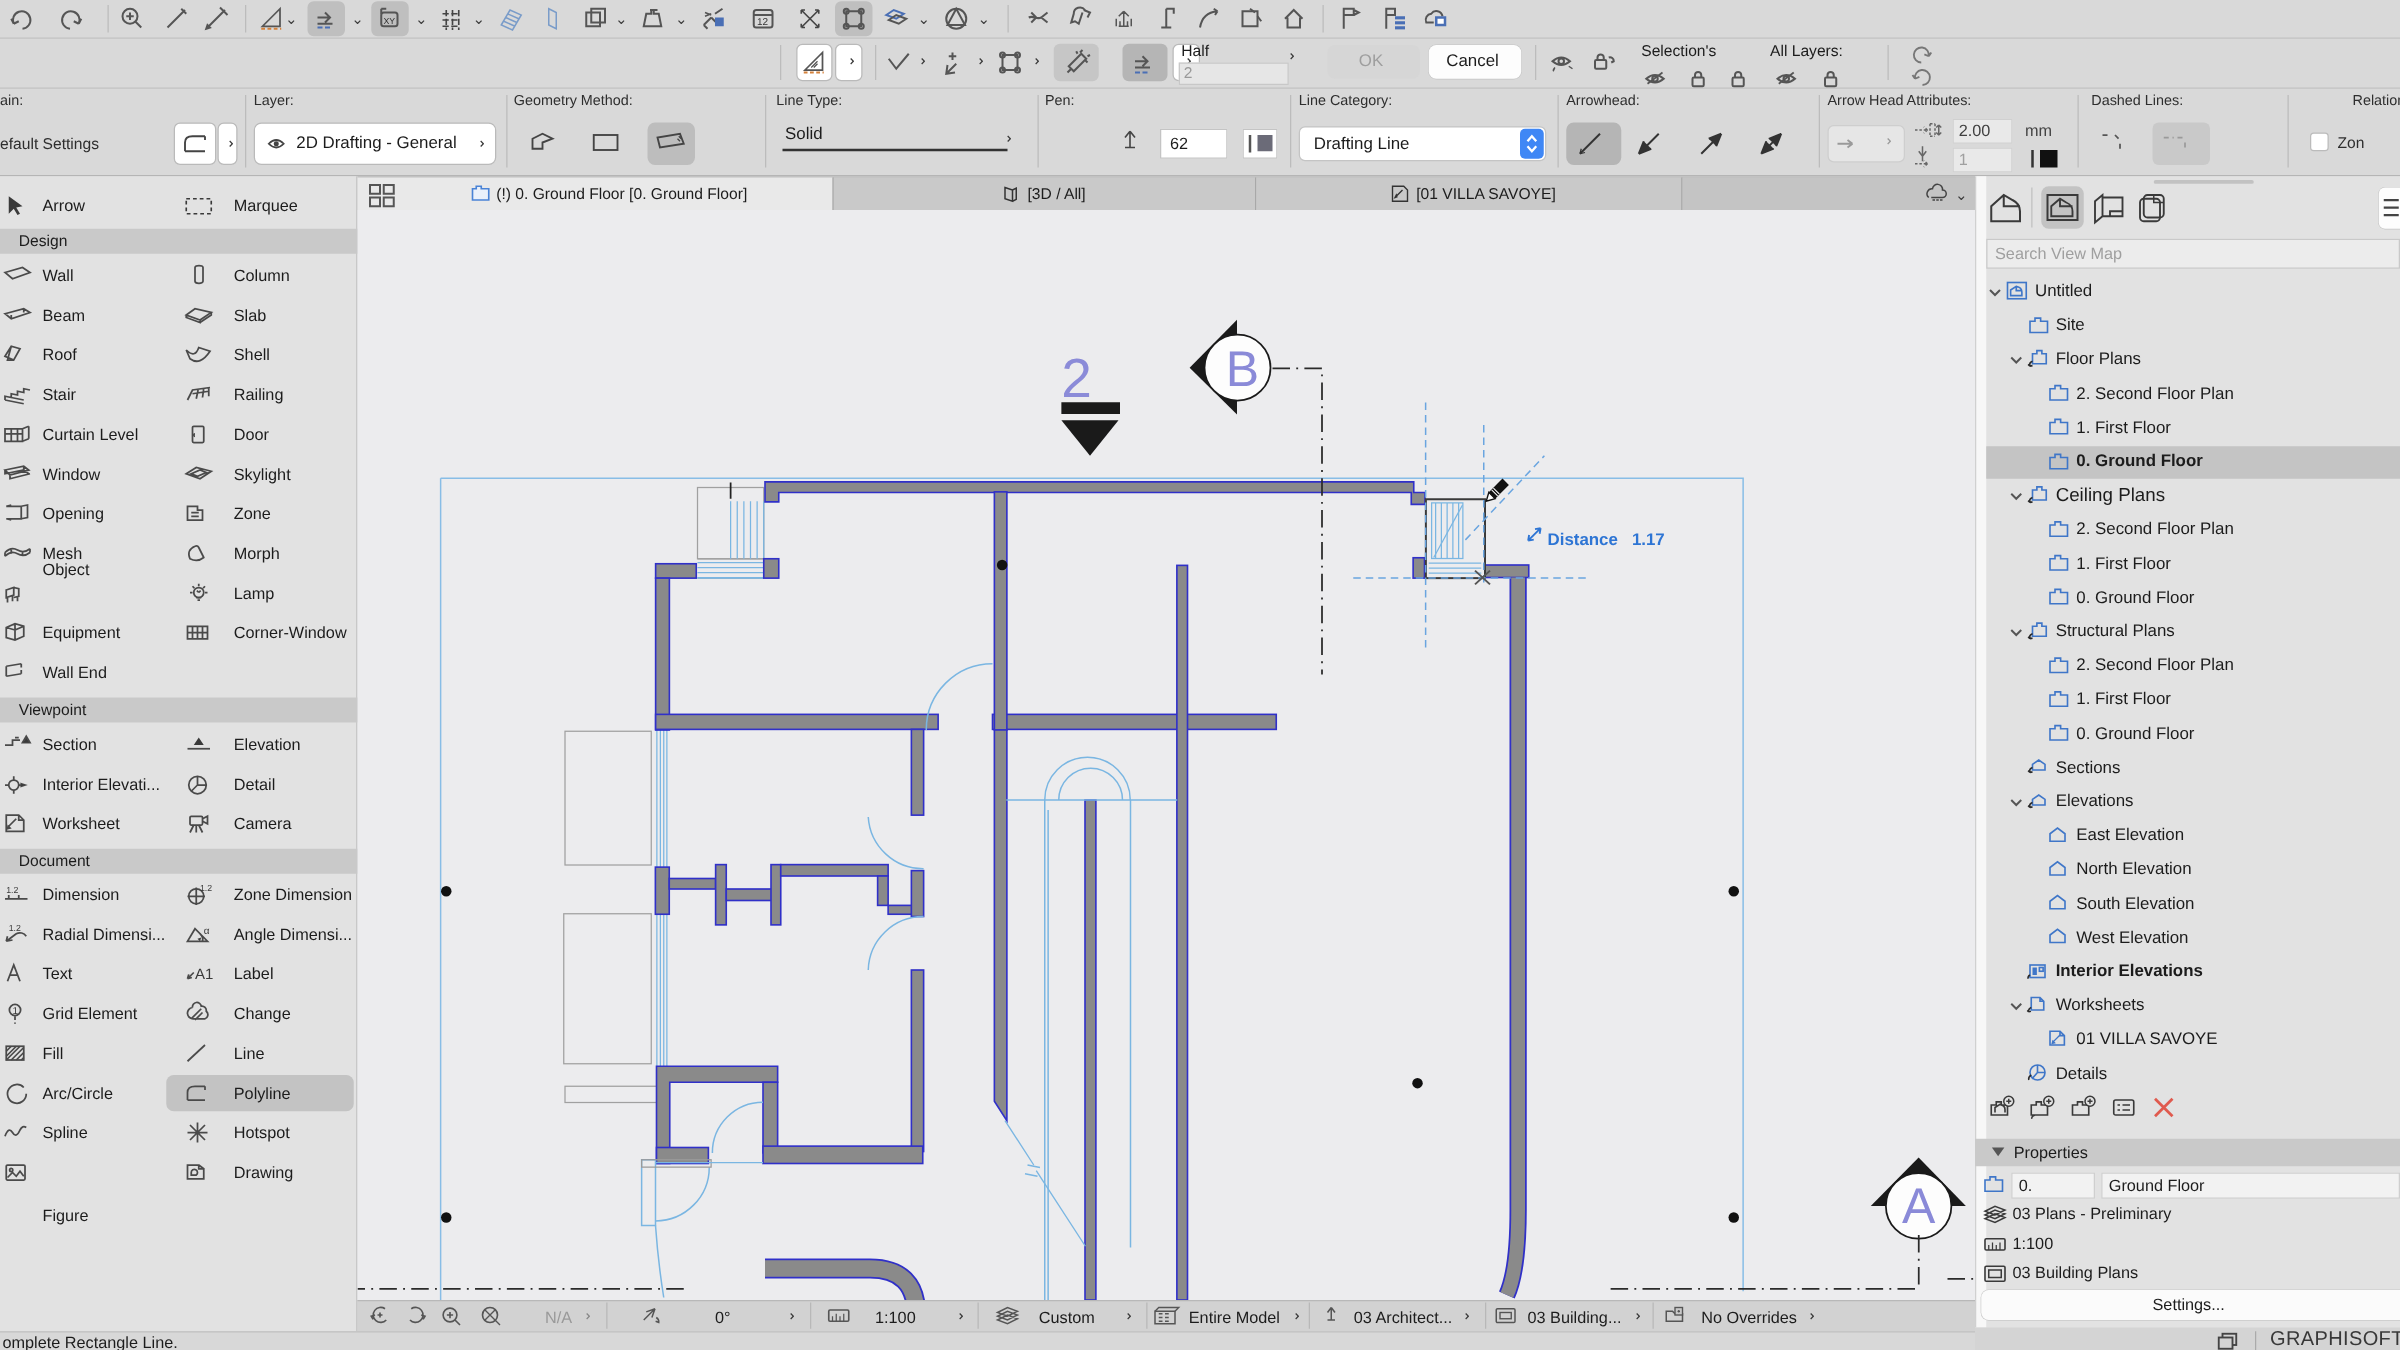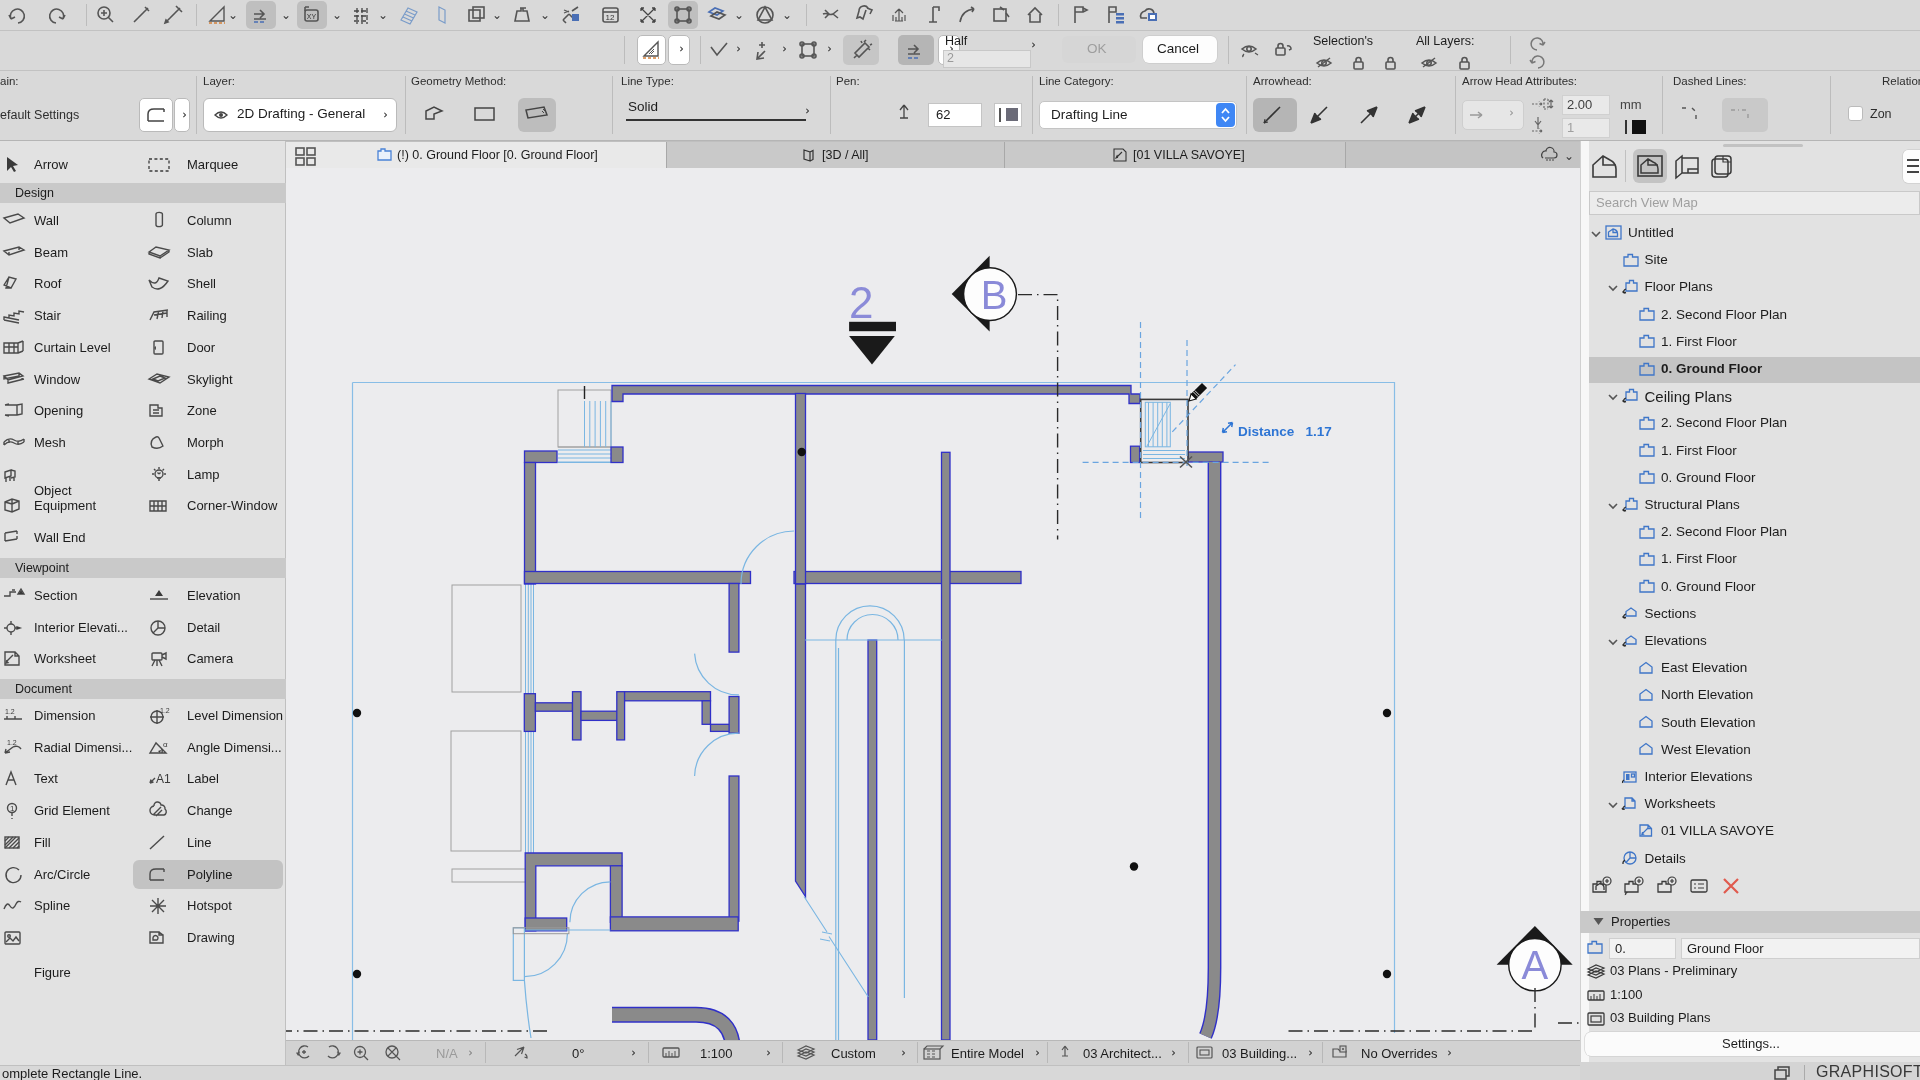--- a/index.html
+++ b/index.html
@@ -444,21 +444,21 @@
     <path d="M1 8 Q6 3 11 6 Q16 9 21 5 M1 11 Q6 6 11 9 Q16 12 21 8 M1 8 l0 3 M21 5 l0 3 M6 6 l0 3 M15 7 l0 3" stroke="#4a4a4a" fill="none" stroke-width="1.4"></path>
   </svg>
 <div class="txt" style="left:34px;top:434.8999999999999px">Mesh</div>
 <svg class="abs" style="left:148px;top:433.8999999999999px" width="22" height="18" viewBox="0 0 22 18">
     <path d="M4 13 Q1 6 8 3 Q10 2 11 4 L15 12 Q10 16 4 13 Z M11 4 Q13 8 15 12" stroke="#4a4a4a" fill="none" stroke-width="1.4"></path>
   </svg>
 <div class="txt" style="left:187px;top:434.8999999999999px">Morph</div>
 <svg class="abs" style="left:3px;top:465.5999999999999px" width="22" height="18" viewBox="0 0 22 18">
     <path d="M2 6 l6 -2 0 6 -6 2 z M8 4 l4 1 0 6 -4 1 M3 12 l0 4 M7 11 l0 4 M11 11 l0 4" stroke="#4a4a4a" fill="none" stroke-width="1.4"></path>
   </svg>
-<div class="txt" style="left:34px;top:483px">Object</div>
+<div class="txt" style="left:34px;top:448px">Object</div>
 <svg class="abs" style="left:148px;top:465.5999999999999px" width="22" height="18" viewBox="0 0 22 18">
     <circle cx="11" cy="8" r="4" stroke="#4a4a4a" fill="none" stroke-width="1.4"></circle>
     <path d="M9 12 h4 M10 14 h2 M11 1 v2 M4 8 h2 M16 8 h2 M6 3 l1.5 1.5 M16 3 l-1.5 1.5 M11 8 l-1.5 -1.5 M11 8 l1.5 -1.5" stroke="#4a4a4a" fill="none" stroke-width="1.4"></path>
   </svg>
 <div class="txt" style="left:187px;top:466.5999999999999px">Lamp</div>
 <svg class="abs" style="left:3px;top:497.2999999999999px" width="22" height="18" viewBox="0 0 22 18">
     <path d="M2 5 l7 -3 7 2 0 8 -7 3 -7 -2 z M9 2 l0 5 M2 5 l7 2 M16 4 l-7 3 M9 7 l0 8" stroke="#4a4a4a" fill="none" stroke-width="1.4"></path>
   </svg>
 <div class="txt" style="left:34px;top:498.2999999999999px">Equipment</div>
 <svg class="abs" style="left:148px;top:497.2999999999999px" width="22" height="18" viewBox="0 0 22 18">
@@ -507,21 +507,21 @@
 <svg class="abs" style="left:3px;top:707px" width="22" height="18" viewBox="0 0 22 18">
     <path d="M1 12 h14 M4 12 v-3 M12 12 v-3 M15 12 l4 0" stroke="#4a4a4a" fill="none" stroke-width="1.4"></path>
     <text x="2" y="7" font-size="7" fill="#3a3a3a" font-family="Liberation Sans">1.2</text>
   </svg>
 <div class="txt" style="left:34px;top:708px">Dimension</div>
 <svg class="abs" style="left:148px;top:707px" width="22" height="18" viewBox="0 0 22 18">
     <circle cx="9" cy="10" r="6" stroke="#4a4a4a" fill="none" stroke-width="1.4"></circle>
     <path d="M2 10 h14 M9 3 v14" stroke="#4a4a4a" fill="none" stroke-width="1.4"></path>
     <text x="12" y="6" font-size="7" fill="#3a3a3a" font-family="Liberation Sans">1.2</text>
   </svg>
-<div class="txt" style="left:187px;top:708px">Level Dimension</div>
+<div class="txt" style="left:187px;top:708px">Zone Dimension</div>
 <svg class="abs" style="left:3px;top:738.7px" width="22" height="18" viewBox="0 0 22 18">
     <path d="M2 14 L10 8 M2 14 l1 -4 M2 14 l5 -1 M10 8 a6 6 0 0 1 8 2" stroke="#4a4a4a" fill="none" stroke-width="1.4"></path>
     <text x="4" y="6" font-size="7" fill="#3a3a3a" font-family="Liberation Sans">1.2</text>
   </svg>
 <div class="txt" style="left:34px;top:739.7px">Radial Dimensi...</div>
 <svg class="abs" style="left:148px;top:738.7px" width="22" height="18" viewBox="0 0 22 18">
     <path d="M2 14 L18 14 L8 4 Z M12 8 a6 6 0 0 1 2 6" stroke="#4a4a4a" fill="none" stroke-width="1.4"></path>
     <path d="M10 12 l3 -1 -1 3 z" fill="#3a3a3a"></path>
     <text x="15" y="8" font-size="8" fill="#3a3a3a" font-family="Liberation Sans">α</text>
   </svg>
@@ -824,21 +824,21 @@
 <svg class="abs" style="left:1638.0px;top:741.3000000000003px" width="17" height="16" viewBox="0 0 17 16">
     <path d="M2 13 V7 L8 2.5 L14 7 v6 z" stroke="#3f76c8" fill="none" stroke-width="1.3"></path>
   </svg>
 <div class="txt" style="left:1661.0px;top:741.8000000000003px;font-weight:normal;font-size:13.5px">West Elevation</div>
 <svg class="abs" style="left:1621.5px;top:768.5000000000003px" width="17" height="16" viewBox="0 0 17 16">
     <rect x="2" y="3" width="12" height="10" stroke="#3f76c8" fill="none" stroke-width="1.3"></rect>
     <rect x="4" y="5" width="3.5" height="6" fill="#3f76c8"></rect>
     <rect x="9.5" y="5" width="3" height="3" stroke="#3f76c8" fill="none" stroke-width="1.3"></rect>
     <path d="M2 11 q-2 1 -1.5 3" stroke="#2a2a2a" stroke-width="1.2" fill="none"></path>
   </svg>
-<div class="txt" style="left:1644.5px;top:769.0000000000003px;font-weight:normal;font-size:13.5px">Interior Elevations</div>
+<div class="txt" style="left:1644.5px;top:769.0000000000003px;font-weight:bold;font-size:13.5px">Interior Elevations</div>
 <svg class="abs" style="left:1607.5px;top:800.7000000000004px" width="10" height="8" viewBox="0 0 10 8">
     <path d="M1 2 L5 6 L9 2" stroke="#555" stroke-width="1.6" fill="none"></path>
   </svg>
 <svg class="abs" style="left:1621.5px;top:795.7000000000004px" width="17" height="16" viewBox="0 0 17 16">
     <path d="M3 12 V2 h7 l3 3 v7 z M10 2 v3 h3" stroke="#3f76c8" fill="none" stroke-width="1.3"></path>
     <path d="M3 10 q-2.5 1 -2 3.5 M1 13.5 l-1.2 -1.2 M1 13.5 l1.8 -0.4" stroke="#2a2a2a" stroke-width="1.2" fill="none"></path>
   </svg>
 <div class="txt" style="left:1644.5px;top:796.2000000000004px;font-weight:normal;font-size:13.5px">Worksheets</div>
 <svg class="abs" style="left:1638.0px;top:822.9000000000004px" width="17" height="16" viewBox="0 0 17 16">
     <path d="M2 13 V2 h8 l3.5 3.5 V13 z M10 2 v3.5 h3.5" stroke="#3f76c8" fill="none" stroke-width="1.3"></path>

